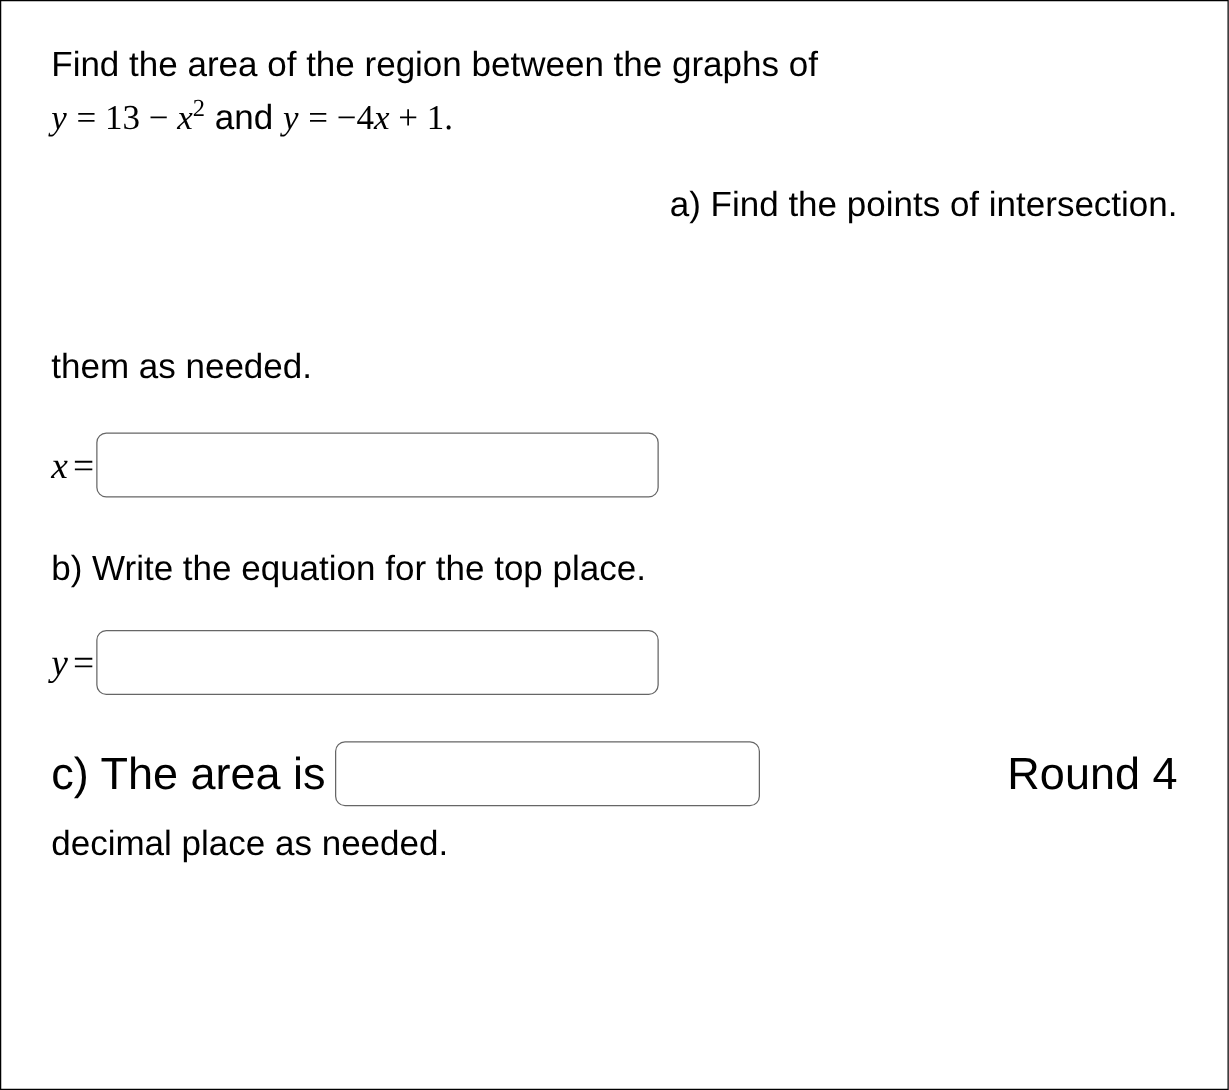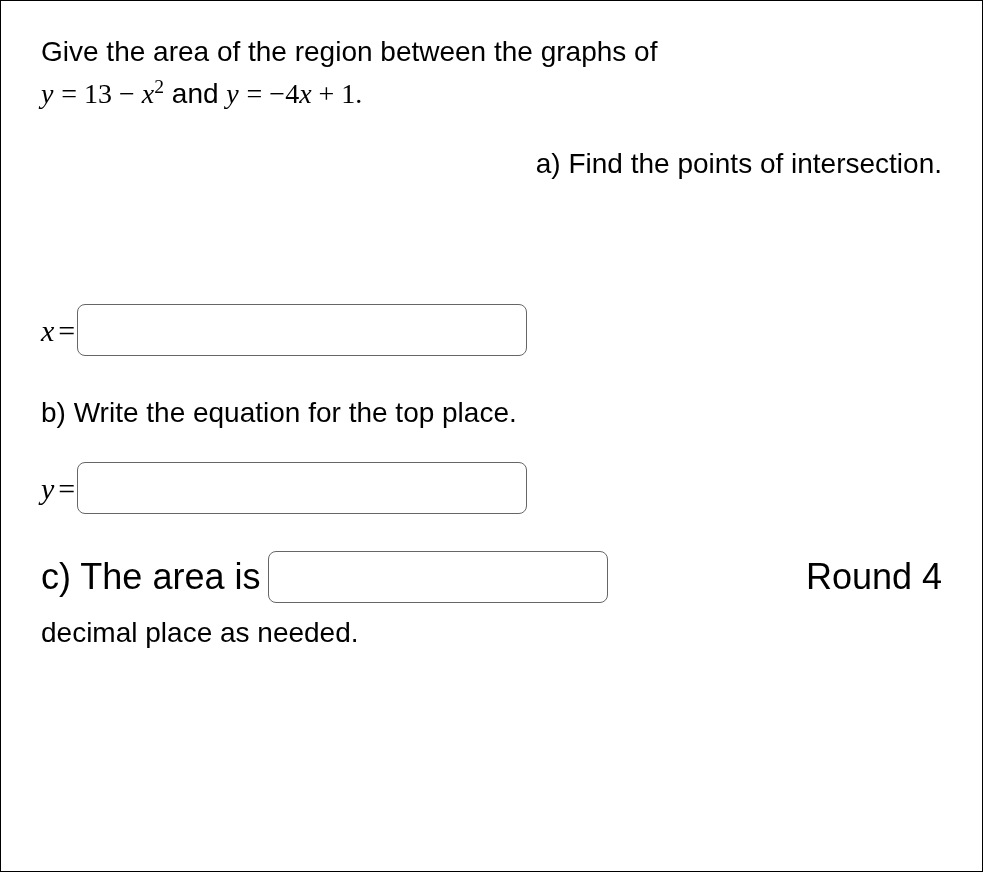--- a/index.html
+++ b/index.html
@@ -90,38 +90,39 @@
       font-size: 36px;
     }
     .line2 {
       line-height: 1.3;
     }
   </style>
 </head>
 <body>
 
 <div class="problem-statement">
-  <span>Give the area of the region between the graphs of</span><br>
+  <span>Find the area of the region between the graphs of</span><br>
   <span class="line2">
     <span class="math">y</span>
     <span class="math-upright"> = </span>
     <span class="math-upright">13 − </span><span class="math">x</span><span class="math-upright superscript">2</span>
     <span> and </span>
     <span class="math">y</span>
     <span class="math-upright"> = </span>
     <span class="math-upright"> −4</span><span class="math">x</span><span class="math-upright"> + 1.</span>
   </span>
 </div>
 
 <div class="part-a">
   <span>a) Find the points of intersection.</span>
 </div>
 
 <div class="instruction">
   <br>
+  <span>them as needed.</span>
 </div>
 
 <div class="input-row">
   <span class="input-label">x</span>
   <span class="equals">=</span>
   <input type="text" class="input-x" style="">
 </div>
 
 <div class="part-b">
   <span>b) Write the equation for the top place.</span>

